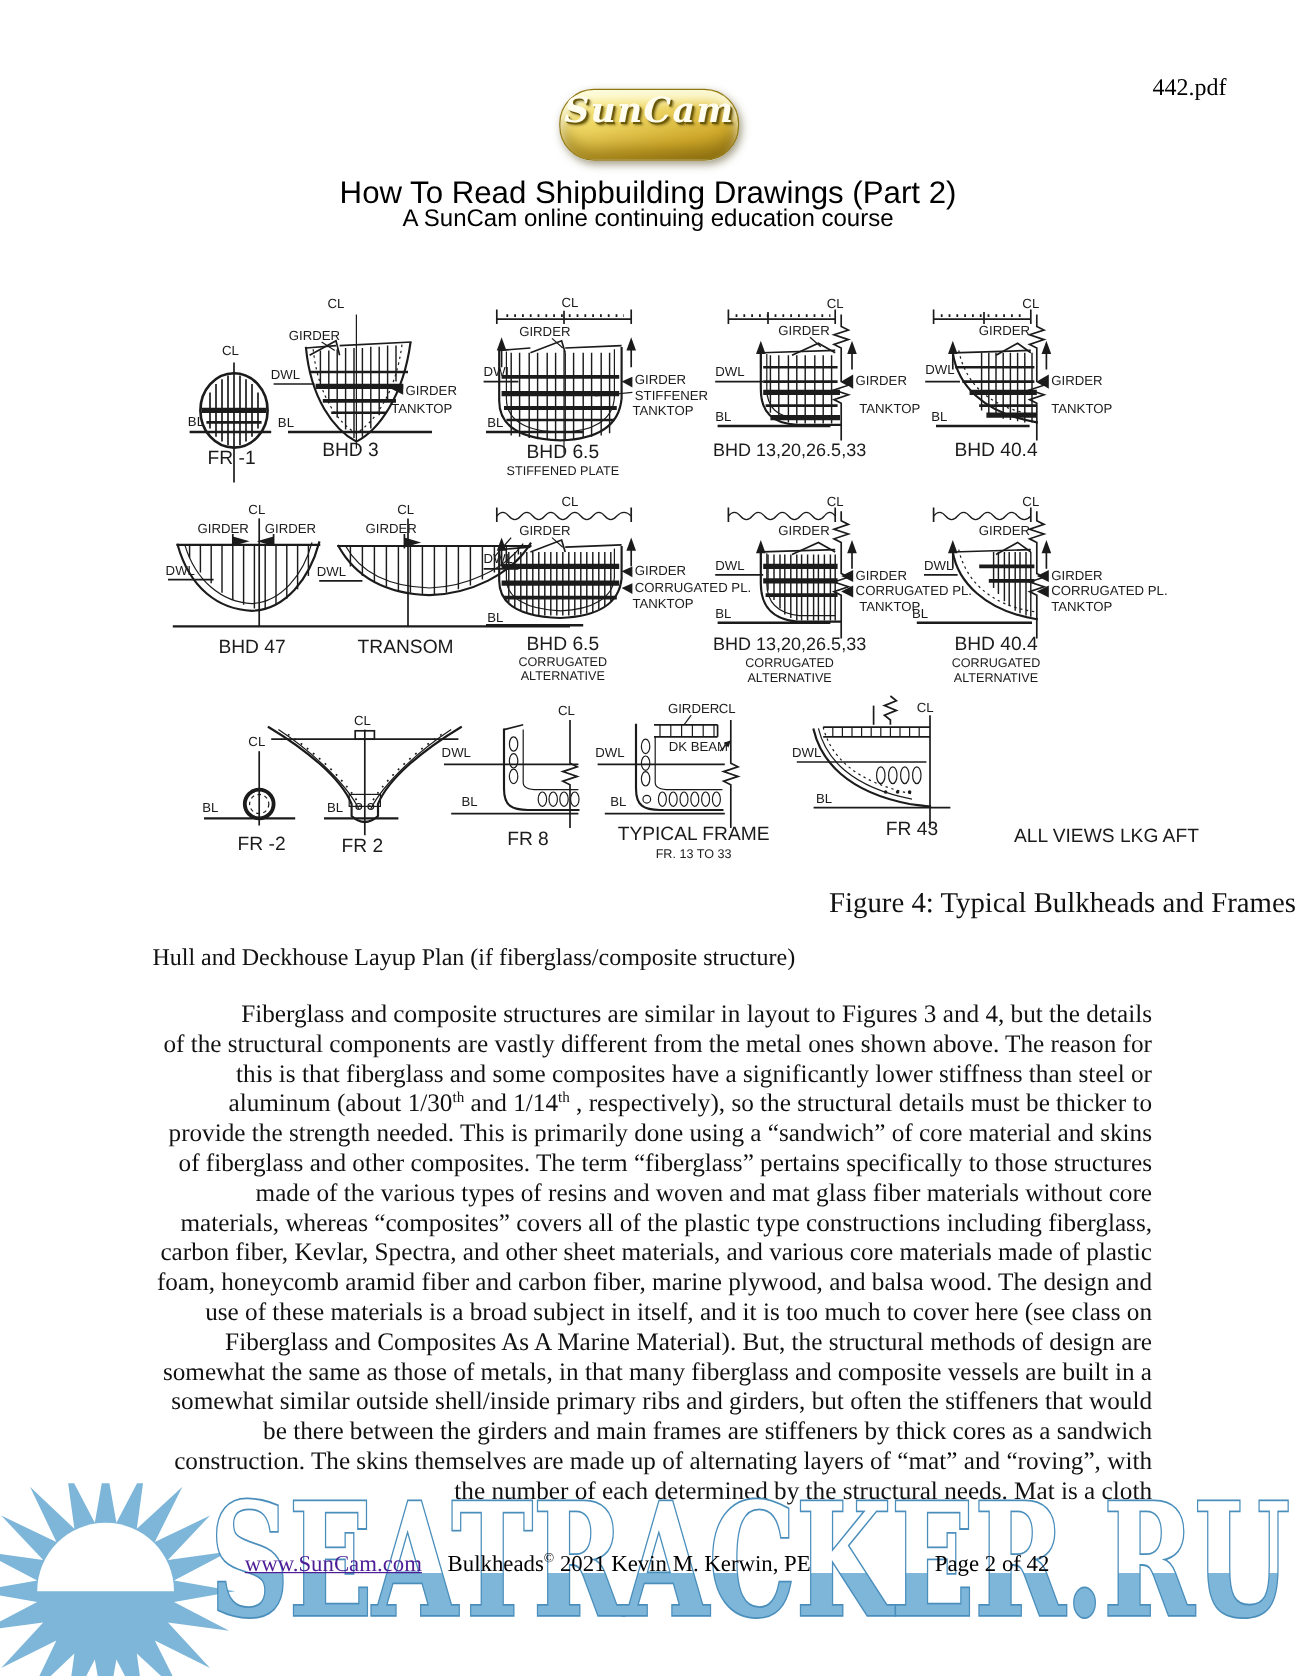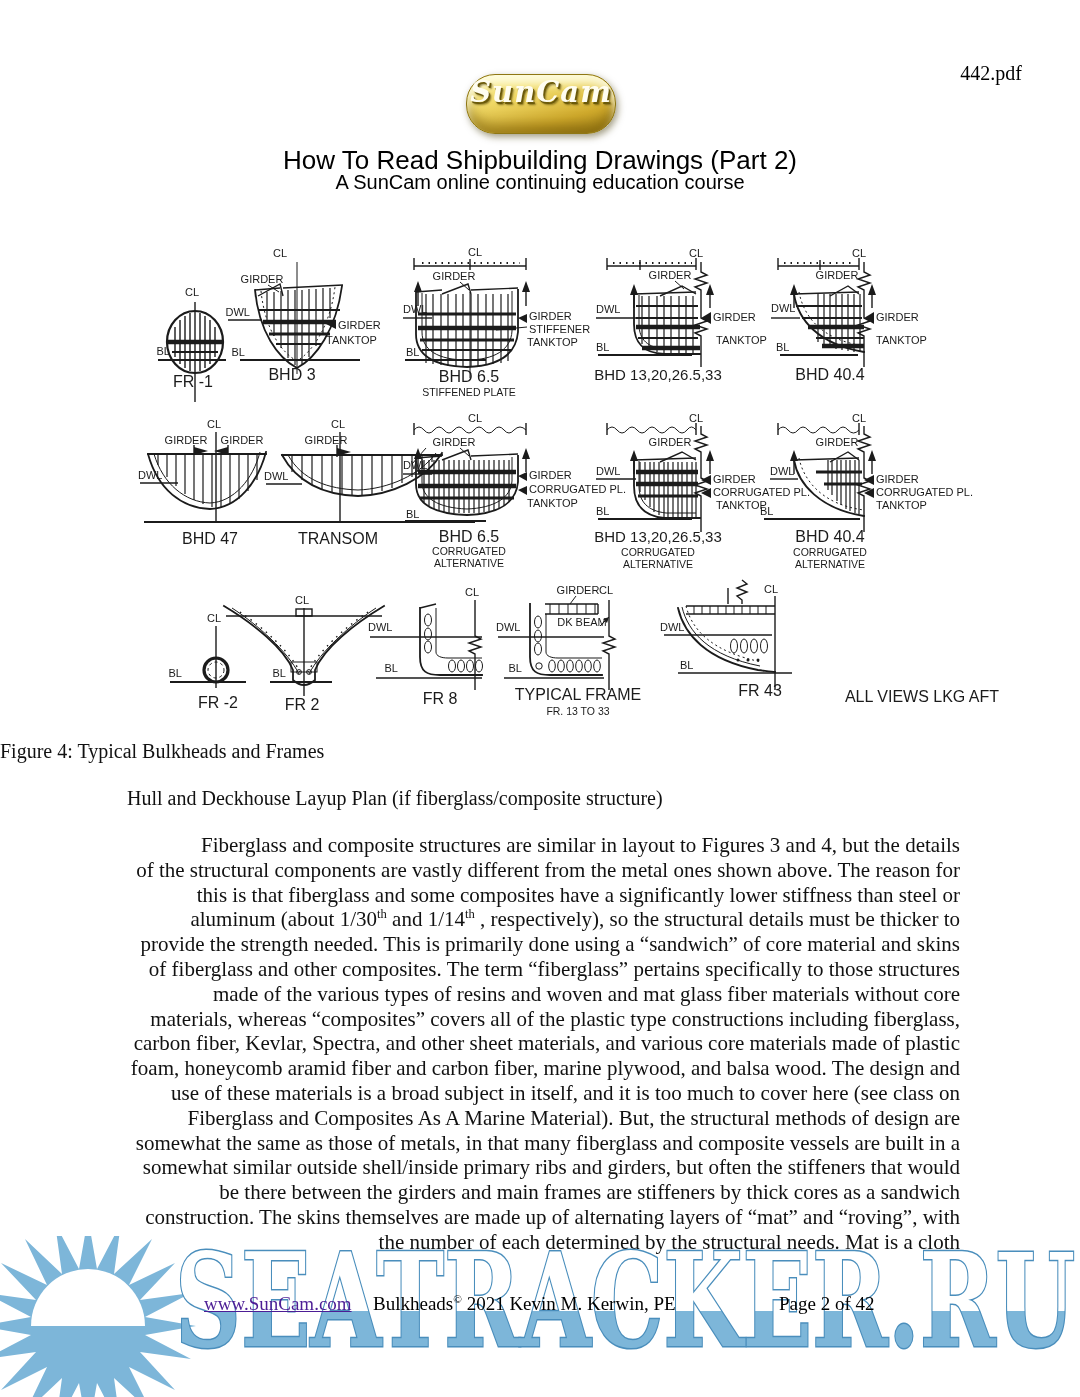--- a/index.html
+++ b/index.html
@@ -13,21 +13,21 @@
         box-shadow:inset 0 9px 10px rgba(255,255,235,.85), inset 0 -9px 12px rgba(100,75,0,.45), 2px 3px 7px rgba(70,60,10,.5);
         display:flex;align-items:flex-start;justify-content:center}
   .logo-text{font-family:"DejaVu Serif",serif;font-style:italic;font-weight:bold;font-size:29px;
         color:#fffdf0;letter-spacing:1px;
         text-shadow:1.5px 1.5px 0 #6b5a0a, 2.5px 2.5px 2px rgba(80,65,0,.65)}
   .title{position:absolute;top:145px;left:0;width:100%;text-align:center;
         font-family:"Liberation Sans",sans-serif;font-size:26px;color:#000}
   .subtitle{position:absolute;top:171px;left:0;width:100%;text-align:center;
         font-family:"Liberation Sans",sans-serif;font-size:20px;color:#000}
   .fig-svg{position:absolute;left:130px;top:232px}
-  .fig-caption{position:absolute;top:740px;left:0;width:100%;text-align:left;font-size:20px}
+  .fig-caption{position:absolute;top:740px;left:0;width:100%;text-align:right;font-size:24px}
   .section-heading{position:absolute;top:787px;left:127px;font-size:20px}
   .body-text{position:absolute;top:833px;left:127px;width:833px;font-size:21px;line-height:24.8px;
         text-indent:67px;text-align:right}
   .body-text sup,.footer-copy sup{font-size:60%;vertical-align:super;line-height:0}
   .footer-link{position:absolute;top:1293px;left:204px;font-size:19px;color:#4c1d95;
         text-decoration:underline;z-index:6}
   .footer-copy{position:absolute;top:1293px;left:373px;font-size:19px;z-index:6;color:#000}
   .footer-page{position:absolute;top:1293px;left:779px;font-size:19px;z-index:6;color:#000}
   .watermark-svg{position:absolute;left:170px;top:1246px;z-index:4}
   .sun-svg{position:absolute;left:-12px;top:1236px;z-index:3}

